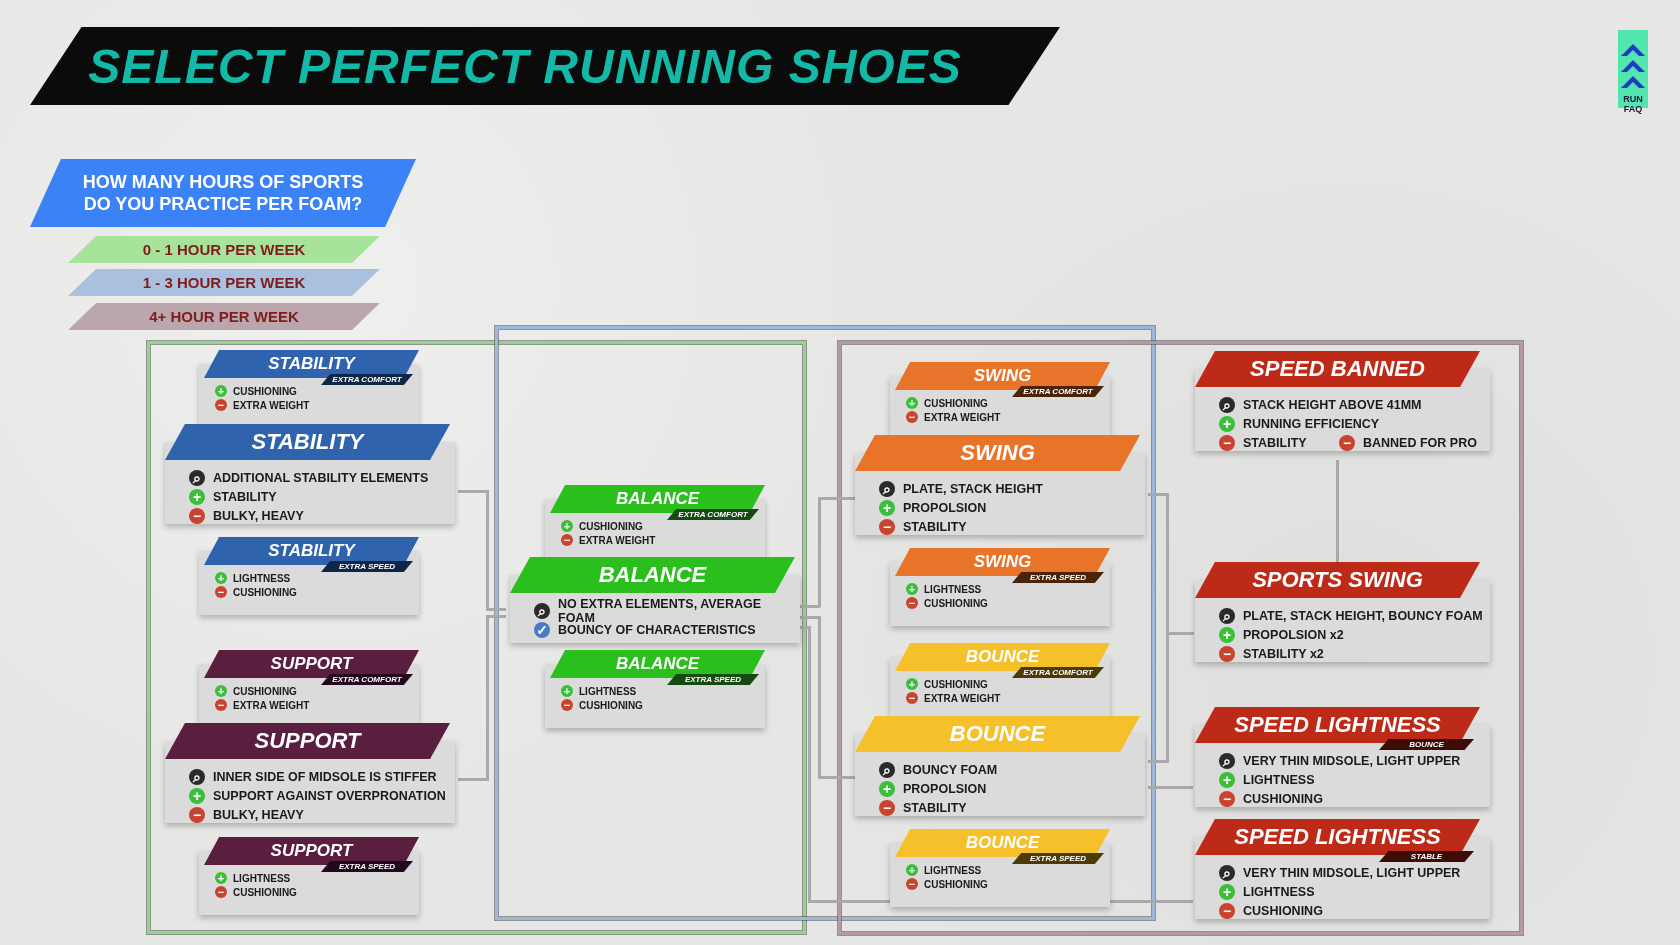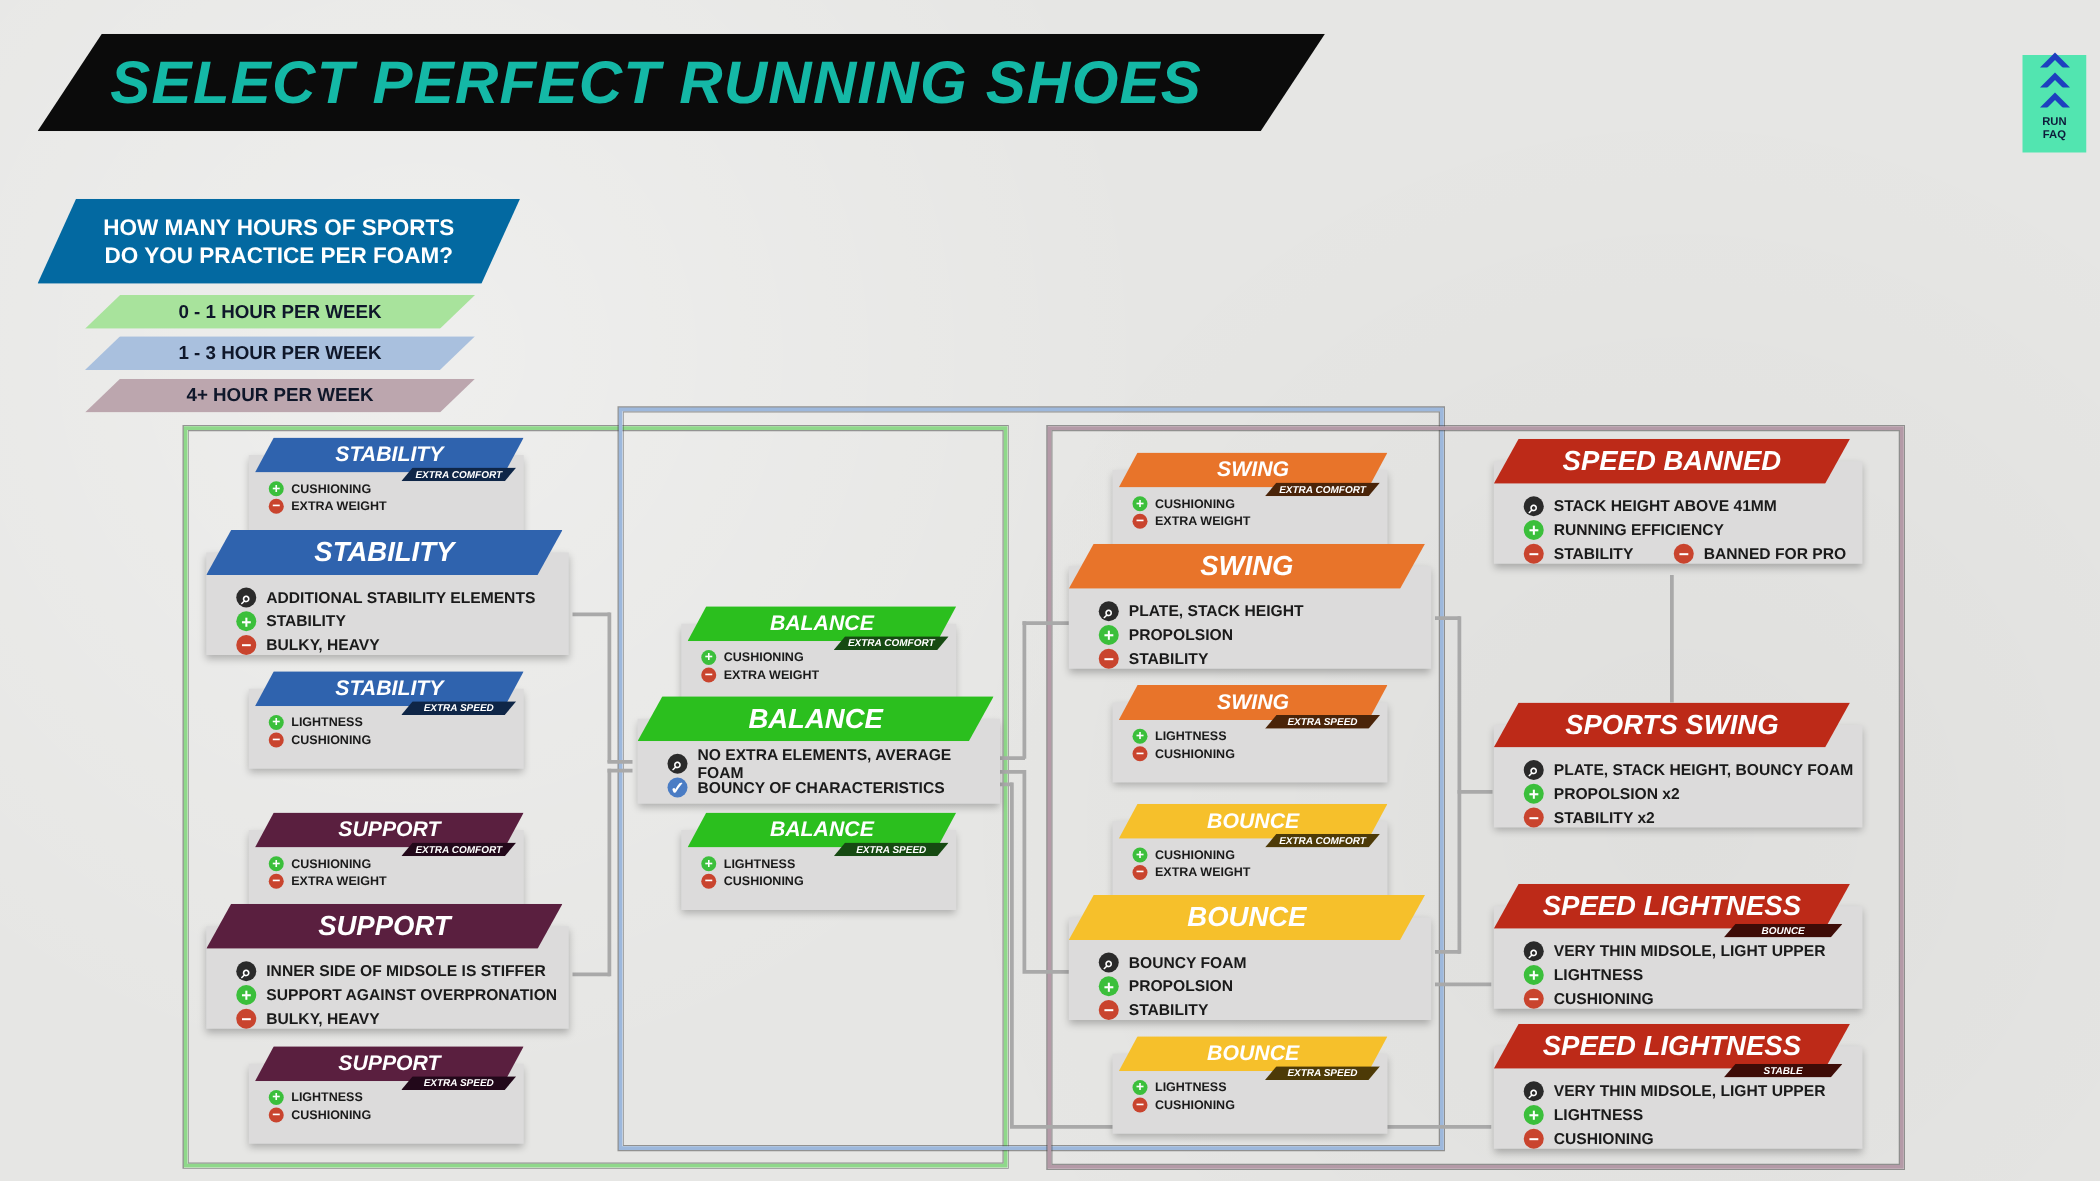--- a/index.html
+++ b/index.html
@@ -2,27 +2,27 @@
 <html><head>
 <meta charset="utf-8">
 <style>
 *{box-sizing:border-box;margin:0;padding:0}
 html,body{width:1680px;height:945px;overflow:hidden}
 body{position:relative;background:#e6e6e4;font-family:"Liberation Sans",sans-serif;
 background-image:radial-gradient(circle at 20% 30%,rgba(255,255,255,.35) 0,transparent 40%),radial-gradient(circle at 80% 70%,rgba(0,0,0,.03) 0,transparent 40%);}
 .abs{position:absolute}
 .title-bar{left:30px;top:27px;width:1030px;height:78px;background:#0b0b0b;clip-path:polygon(5% 0,100% 0,95% 100%,0 100%);display:flex;align-items:center;justify-content:center}
 .title-bar span{color:#14b8a6;font-weight:900;font-style:italic;font-size:48px;letter-spacing:1px;transform:translateX(-20px)}
-.logo{left:1618px;top:44px;width:51px;height:78px;background:#52e5b0;display:flex;flex-direction:column;align-items:center;padding-top:0}
+.logo{left:1618px;top:30px;width:30px;height:78px;background:#52e5b0;display:flex;flex-direction:column;align-items:center;padding-top:16px}
 .chev{width:0;height:0;border-left:12px solid transparent;border-right:12px solid transparent;border-bottom:12px solid #1d3fbf;margin-top:-2px;position:relative}
 .chev::after{content:"";position:absolute;left:-7px;top:6px;border-left:7px solid transparent;border-right:7px solid transparent;border-bottom:7px solid #52e5b0}
 .logo-t{font-size:9px;font-weight:900;color:#0d1b3a;line-height:10px;text-align:center}
-.question{left:30px;top:159px;width:386px;height:68px;background:#0369a1;clip-path:polygon(8% 0,100% 0,92% 100%,0 100%);display:flex;align-items:center;justify-content:center;text-align:center}
+.question{left:30px;top:159px;width:386px;height:68px;background:#3b82f6;clip-path:polygon(8% 0,100% 0,92% 100%,0 100%);display:flex;align-items:center;justify-content:center;text-align:center}
 .question span{color:#fff;font-weight:700;font-size:18px;line-height:22px}
-.legend{left:68px;width:312px;height:27px;clip-path:polygon(9% 0,100% 0,91% 100%,0 100%);display:flex;align-items:center;justify-content:center;font-weight:700;font-size:15px;color:#0f172a}
+.legend{left:68px;width:312px;height:27px;clip-path:polygon(9% 0,100% 0,91% 100%,0 100%);display:flex;align-items:center;justify-content:center;font-weight:700;font-size:15px;color:#7f1d1d}
 .frame{border:3px solid;box-shadow:inset 0 0 0 1px rgba(60,60,60,.5),0 0 0 1px rgba(60,60,60,.5)}
 .card{position:absolute;background:#dcdbdb;box-shadow:0 3px 6px rgba(0,0,0,.25)}
 .ban{position:absolute;display:flex;align-items:center;justify-content:center;color:#fff;font-weight:900;font-style:italic;clip-path:polygon(7% 0,100% 0,93% 100%,0 100%)}
 .sub{position:absolute;color:#fff;font-weight:900;font-style:italic;font-size:8px;display:flex;align-items:center;justify-content:center;clip-path:polygon(10% 0,100% 0,90% 100%,0 100%)}
 .rows{position:absolute;display:flex;flex-direction:column}
 .row{display:flex;align-items:center;color:#1a1a1a;font-weight:700}
 .ic{border-radius:50%;display:inline-flex;align-items:center;justify-content:center;color:#fff;font-weight:900;flex:none}
 .ic.plus{background:#3bbf3b}.ic.minus{background:#c9442e}.ic.search{background:#2a2a2a}.ic.check{background:#4a7cc4}
 .sm .row{font-size:10px;height:14px}.sm .ic{width:12px;height:12px;font-size:11px;margin-right:6px;line-height:12px}
 .lg .row{font-size:12.5px;height:19px}.lg .ic{width:16px;height:16px;font-size:14px;margin-right:8px;line-height:16px}

